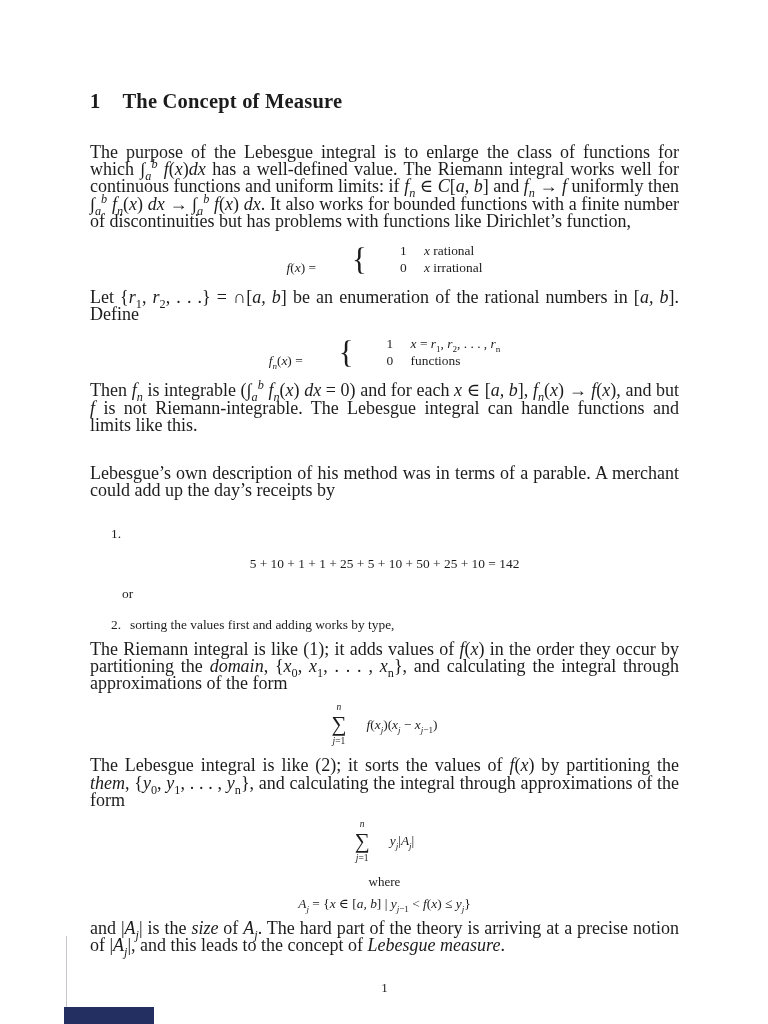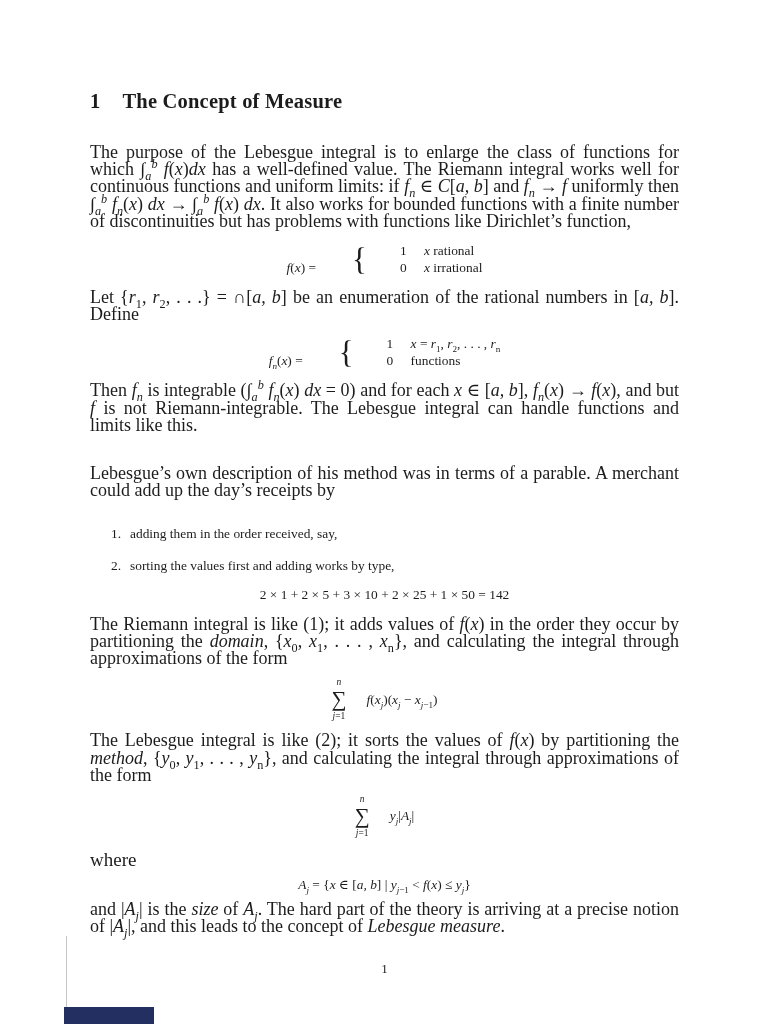--- a/index.html
+++ b/index.html
@@ -51,21 +51,21 @@
 
   .eq-sum {
     display:flex; justify-content:center; align-items:center;
     font-size:13.4px; margin:10px 0;
   }
   .sum-stack { display:inline-flex; flex-direction:column; align-items:center; line-height:1; }
   .sum-limit { font-size:9.5px; line-height:1.15; }
   .sum-sigma { font-size:21px; line-height:1; margin:1px 0; }
   .sum-expr { margin-left:20px; }
 
-  .where-line { font-size:19px; margin-top:0; }
+  .where-line { font-size:13px; margin-top:0;text-align:center; }
   .set-eq { margin:6px 0; }
   .p7 { margin-top:8px; }
 
   .page-number { text-align:center; font-size:13px; margin-top:26px; }
 
   .next-page-edge { position:absolute; left:66px; top:936px; width:1px; height:71px; }
   .next-page-banner { position:absolute; left:64px; top:1007px; width:90px; height:17px; }
 </style>
 </head>
 <body>
@@ -110,42 +110,42 @@
       </span>
     </span>
   </div>
 
   <p class="para">Then <em>f</em><sub><em>n</em></sub> is integrable (∫<sub><em>a</em></sub><sup><em>b</em></sup> <em>f</em><sub><em>n</em></sub>(<em>x</em>) <em>dx</em> = 0) and for each <em>x</em> ∈ [<em>a, b</em>], <em>f</em><sub><em>n</em></sub>(<em>x</em>) → <em>f</em>(<em>x</em>), and but <em>f</em> is not Riemann-integrable. The Lebesgue integral can handle functions and limits like this.</p>
 
   <p class="para p-gap">Lebesgue’s own description of his method was in terms of a parable. A merchant could add up the day’s receipts by</p>
 
   <div class="list-item li1">
     <span class="list-marker">1.</span>
-    <span class="list-text">adding them in the order received, say,</span>
   </div>
+  <div class="eq-center list-eq">5 + 10 + 1 + 1 + 25 + 5 + 10 + 50 + 25 + 10 = 142</div>
 
+  <div class="list-or">or</div>
 
   <div class="list-item li2">
     <span class="list-marker">2.</span>
     <span class="list-text">sorting the values first and adding works by type,</span>
   </div>
-  <div class="eq-center list-eq">2 × 1 + 2 × 5 + 3 × 10 + 2 × 25 + 1 × 50 = 142</div>
 
   <p class="para p-after">The Riemann integral is like (1); it adds values of <em>f</em>(<em>x</em>) in the order they occur by partitioning the <em>domain</em>, {<em>x</em><sub>0</sub>, <em>x</em><sub>1</sub>, . . . , <em>x</em><sub>n</sub>}, and calculating the integral through approximations of the form</p>
 
   <div class="eq-sum">
     <span class="sum-stack">
       <span class="sum-limit"><em>n</em></span>
       <span class="sum-sigma">∑</span>
       <span class="sum-limit"><em>j</em>=1</span>
     </span>
     <span class="sum-expr"><em>f</em>(<em>x</em><sub><em>j</em></sub>)(<em>x</em><sub><em>j</em></sub> − <em>x</em><sub><em>j</em>−1</sub>)</span>
   </div>
 
-  <p class="para">The Lebesgue integral is like (2); it sorts the values of <em>f</em>(<em>x</em>) by partitioning the <em>method</em>, {<em>y</em><sub>0</sub>, <em>y</em><sub>1</sub>, . . . , <em>y</em><sub>n</sub>}, and calculating the integral through approximations of the form</p>
+  <p class="para">The Lebesgue integral is like (2); it sorts the values of <em>f</em>(<em>x</em>) by partitioning the <em>them</em>, {<em>y</em><sub>0</sub>, <em>y</em><sub>1</sub>, . . . , <em>y</em><sub>n</sub>}, and calculating the integral through approximations of the form</p>
 
   <div class="eq-sum">
     <span class="sum-stack">
       <span class="sum-limit"><em>n</em></span>
       <span class="sum-sigma">∑</span>
       <span class="sum-limit"><em>j</em>=1</span>
     </span>
     <span class="sum-expr"><em>y</em><sub><em>j</em></sub>|<em>A</em><sub><em>j</em></sub>|</span>
   </div>
 

